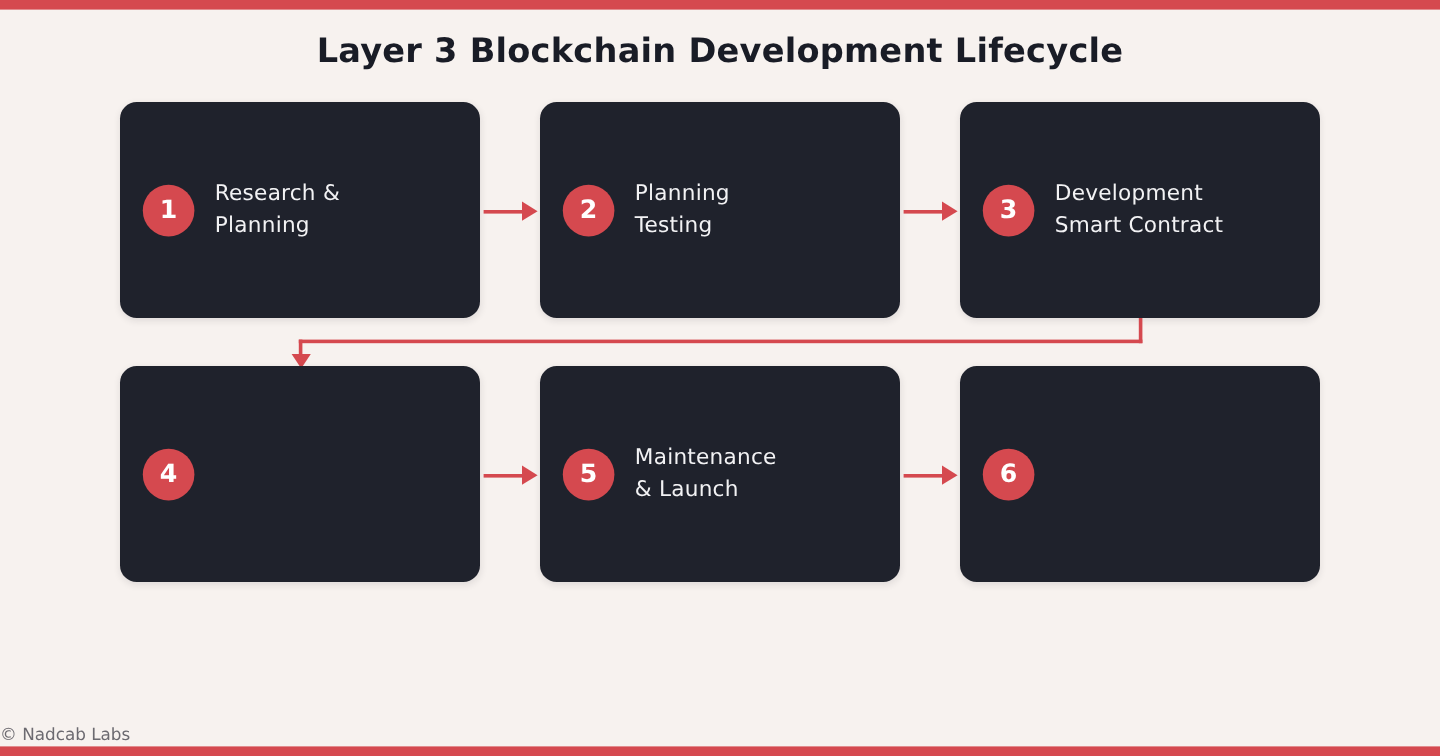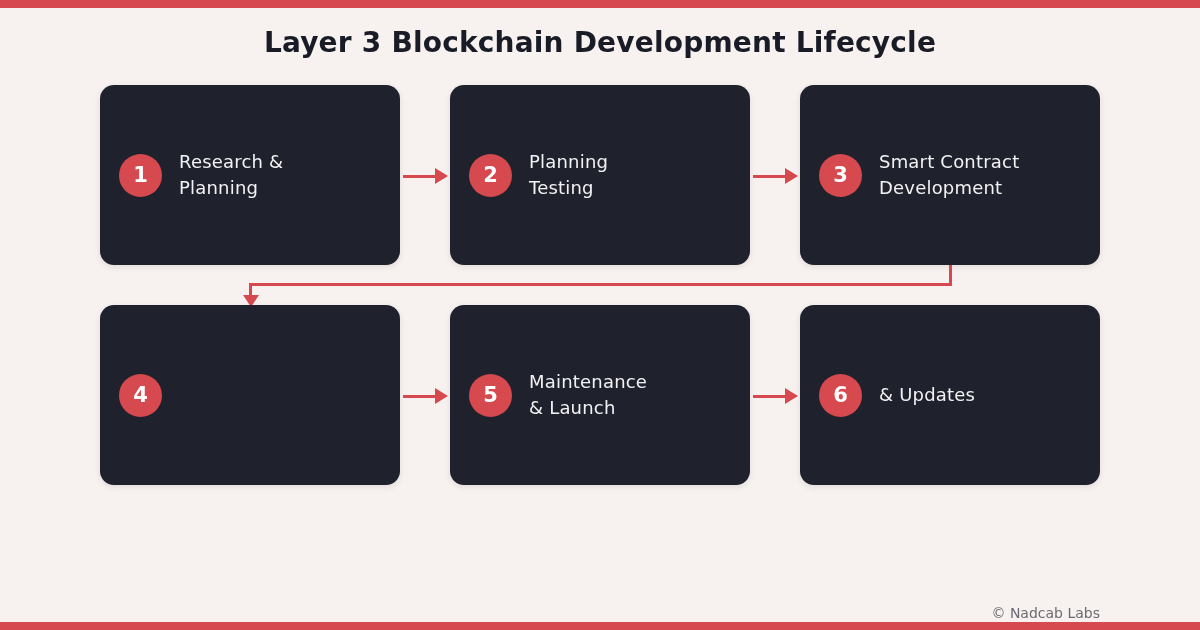--- a/index.html
+++ b/index.html
@@ -72,21 +72,21 @@
   .connector .v2{left:249px;top:283px;width:3px;height:13px;}
   .connector .head-down{
     position:absolute;left:243px;top:295px;
     width:0;height:0;
     border-left:8px solid transparent;
     border-right:8px solid transparent;
     border-top:12px solid var(--accent);
   }
   .footer{
     position:absolute;top:605px;left:0;width:1100px;
-    text-align:right;
+    text-align:left;
     font-size:14px;color:var(--footer-text);
   }
 </style>
 </head>
 <body>
 
 <div class="edge-bar top"></div>
 
 <h1 class="title">Layer 3 Blockchain Development Lifecycle</h1>
 
@@ -118,22 +118,22 @@
 <div class="h-arrow" style="left:752px;top:167px">
   <span class="shaft"></span>
     <span class="head"></span>
 </div>
 
 <div class="card" style="left:800px;top:85px">
   <div class="badge">
     <span>3</span>
   </div>
   <div class="label">
+    <div>Development</div>
     <div>Smart Contract</div>
-    <div>Development</div>
   </div>
 </div>
 
 <div class="connector">
   <div class="seg v1"></div>
   <div class="seg h1"></div>
   <div class="seg v2"></div>
   <div class="head-down"></div>
 </div>
 
@@ -161,19 +161,18 @@
 <div class="h-arrow" style="left:752px;top:387px">
   <span class="shaft"></span>
     <span class="head"></span>
 </div>
 
 <div class="card" style="left:800px;top:305px">
   <div class="badge">
     <span>6</span>
   </div>
   <div class="label">
-    <div>&amp; Updates</div>
   </div>
 </div>
 
 <div class="footer">© Nadcab Labs</div>
 
 <div class="edge-bar bottom"></div>
 
 </body></html>

